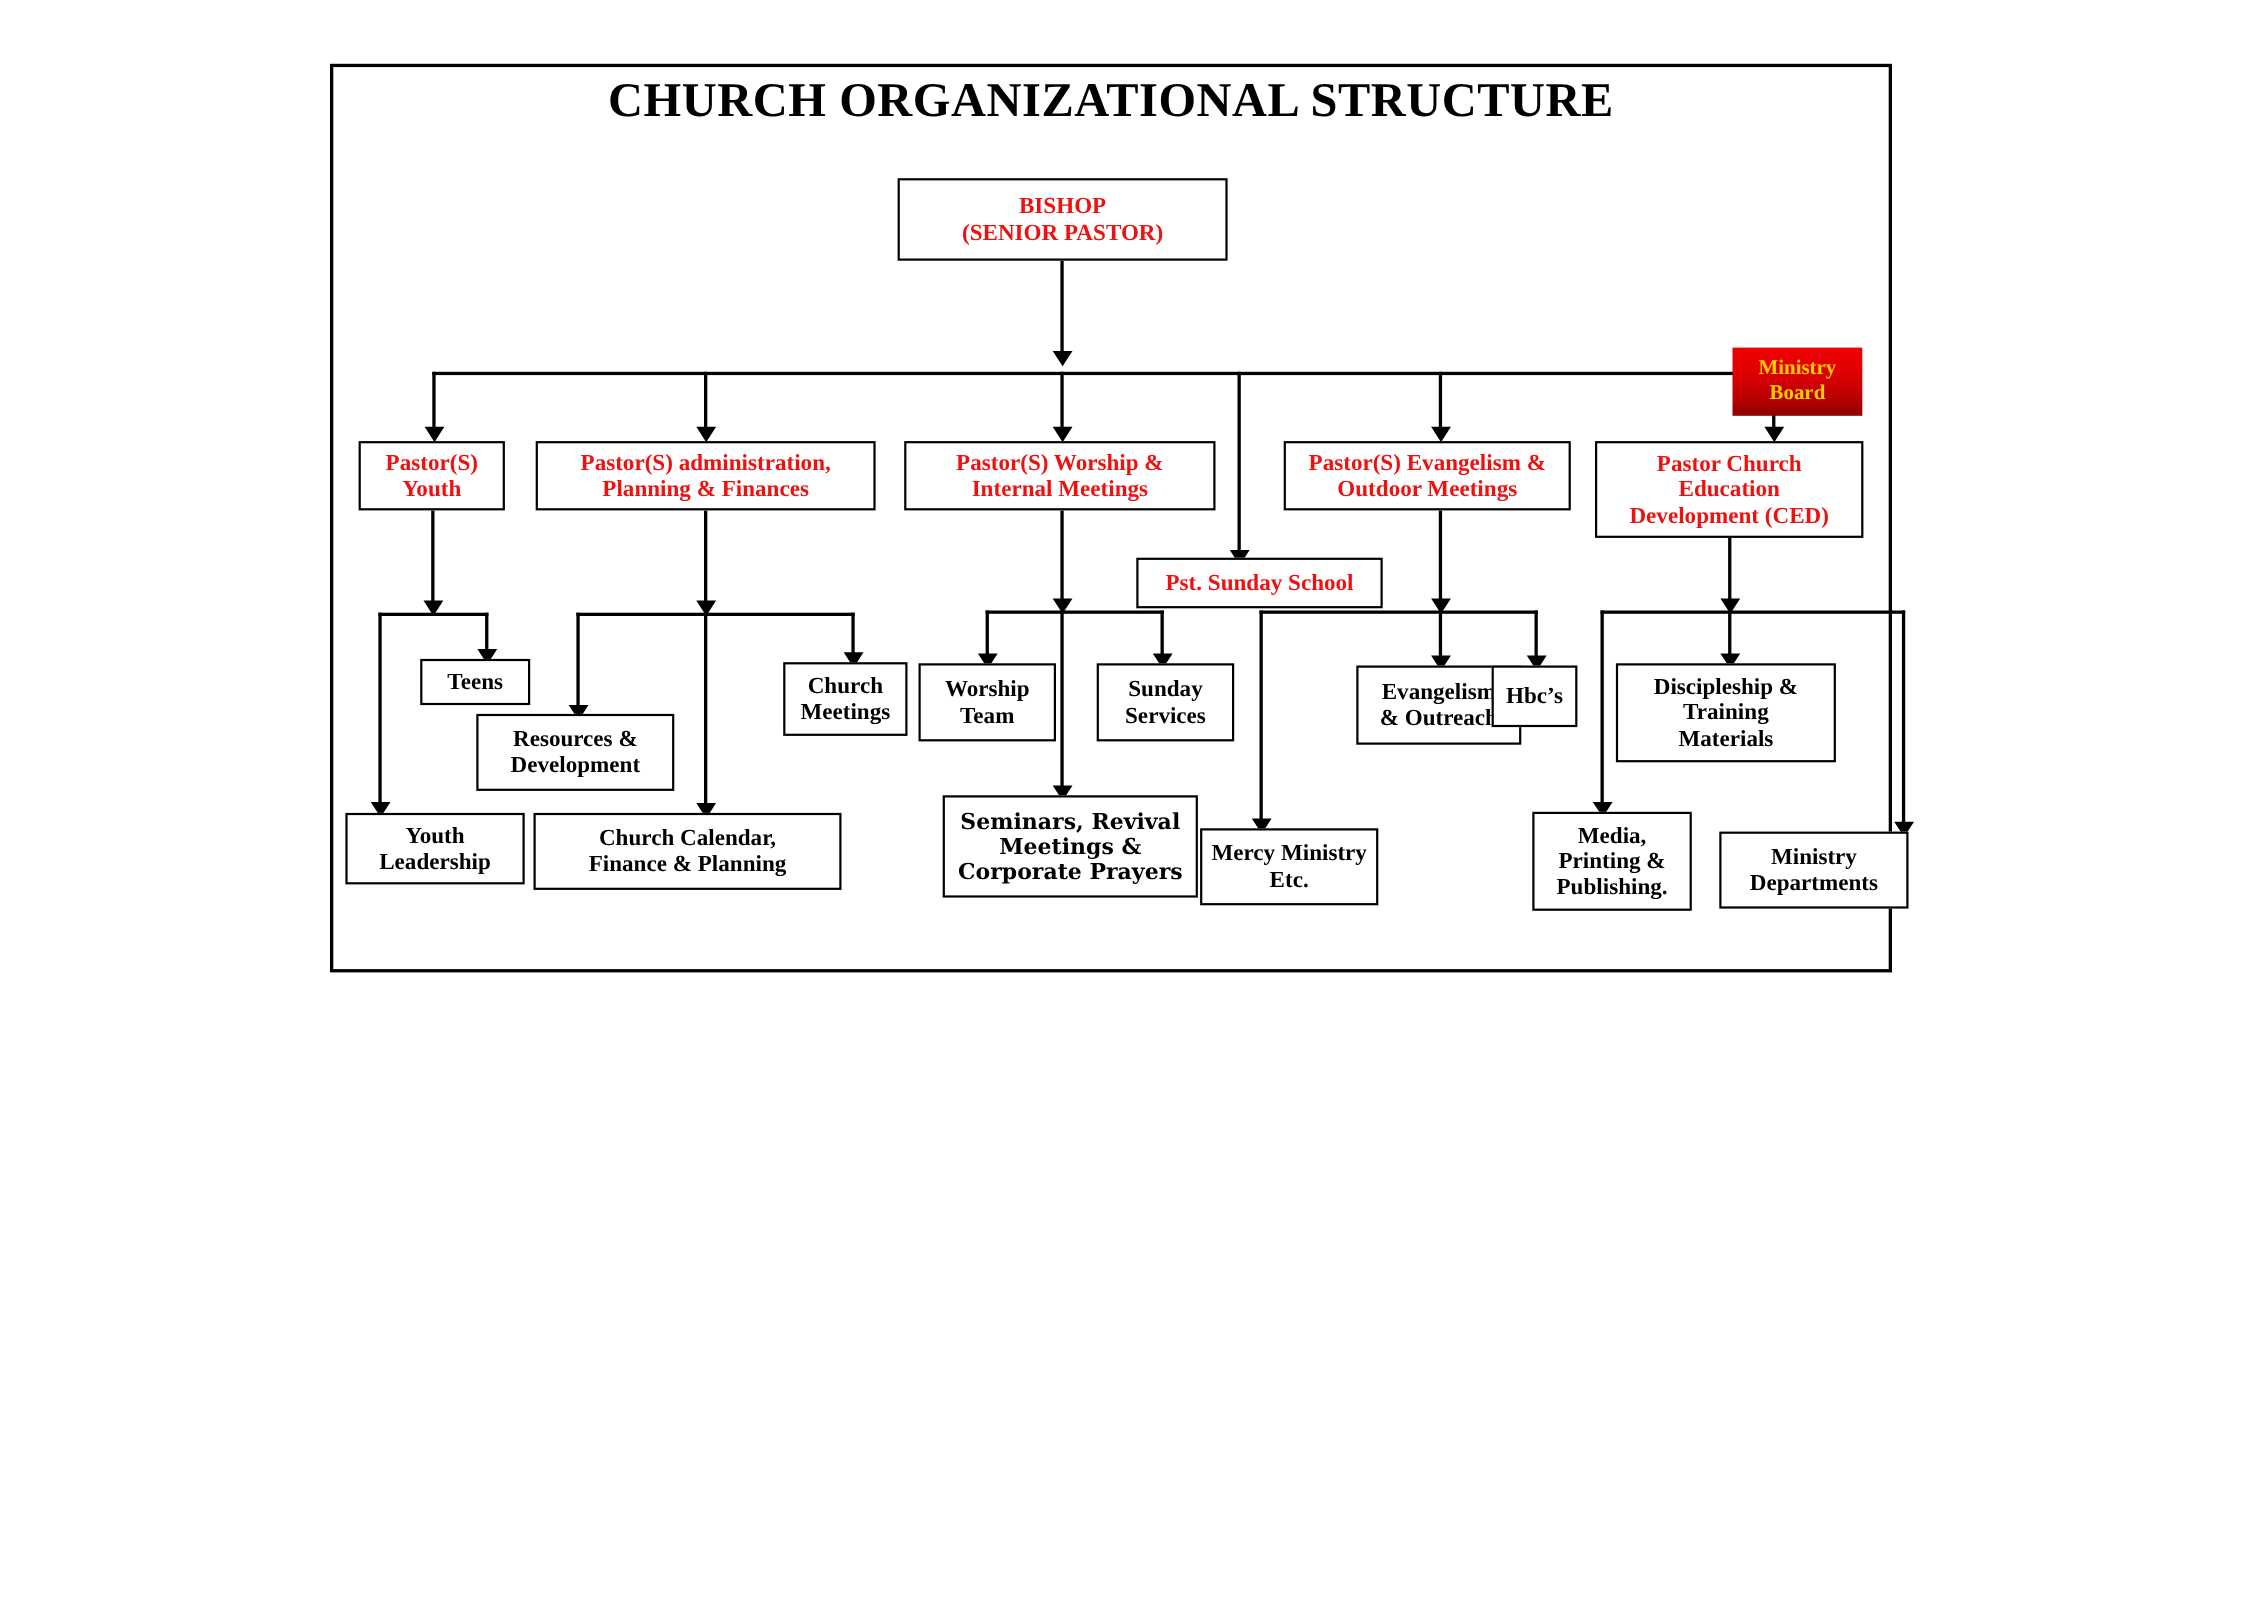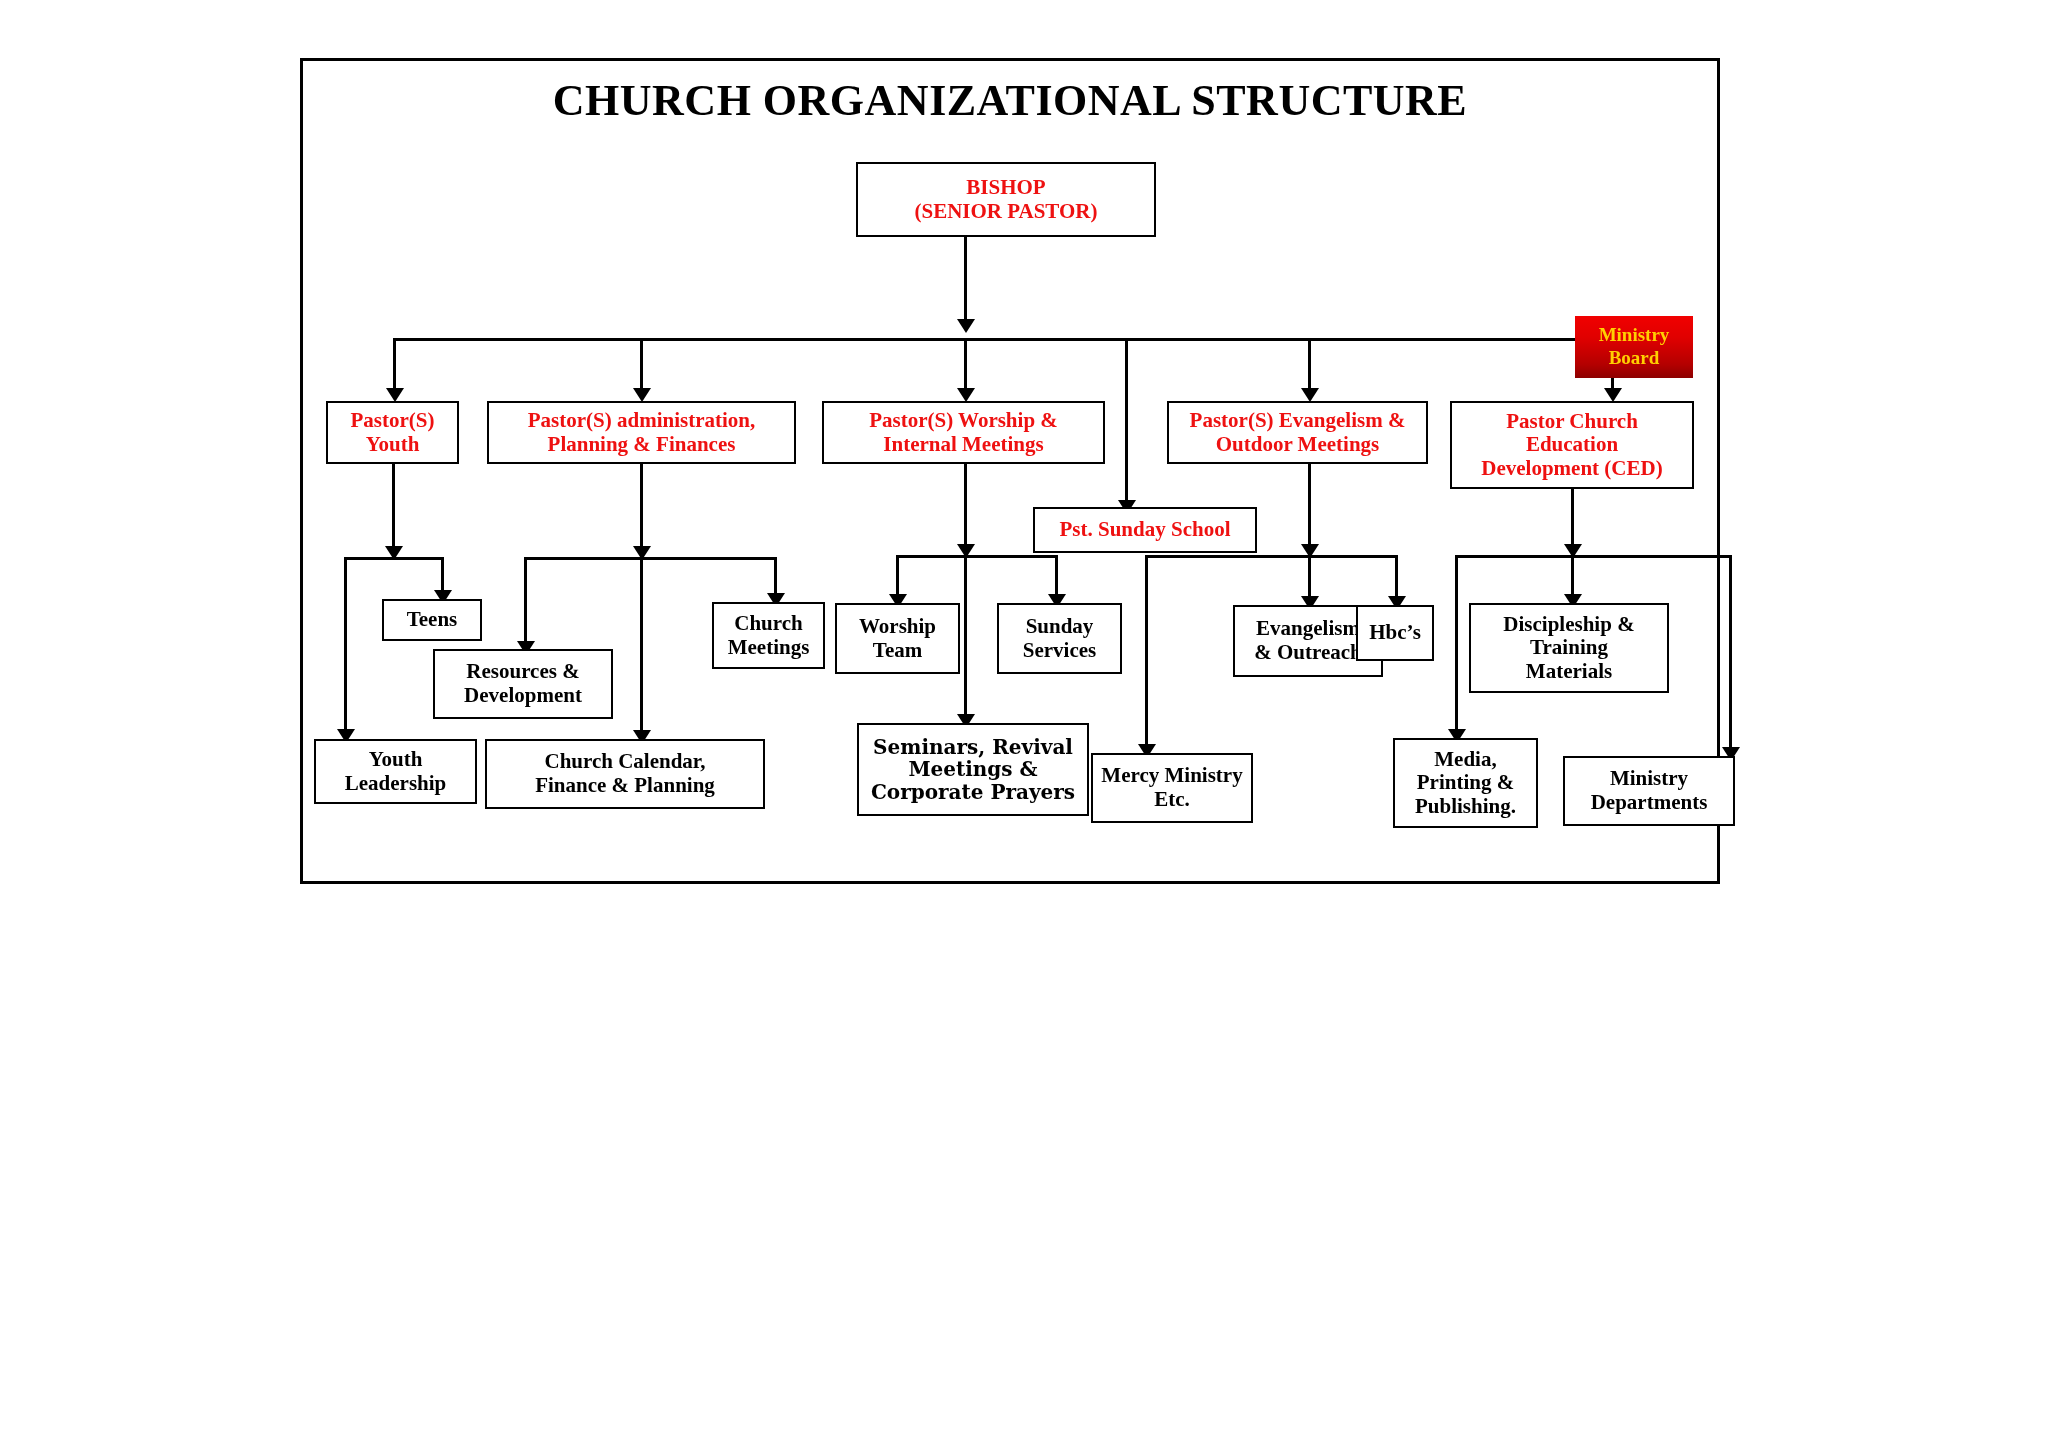--- a/index.html
+++ b/index.html
@@ -30,21 +30,21 @@
     height: 826px;
     border: 3px solid #000000;
     background: #ffffff;
     box-sizing: border-box;
   }
 
   
   #chart-title {
     position: absolute;
     left: 0;
-    top: 14px;
+    top: 4px;
     width: 100%;
     text-align: center;
     font-family: "Liberation Serif", serif;
     font-weight: bold;
     font-size: 44px;
     letter-spacing: 0.5px;
     color: #000000;
     white-space: nowrap;
   }
 
@@ -154,21 +154,21 @@
   <div id="chart-frame">
 
     <div id="chart-title">CHURCH ORGANIZATIONAL STRUCTURE</div>
 
 
     <div id="pastoral-board-box" style="left:1272px; top:255px; width:118px; height:62px;">
       <span class="line">Ministry</span>
       <span class="line">Board</span>
     </div>
 
-    <div class="node red" style="left:513px; top:101px; width:300px; height:75px; flex-direction:column;margin-left:40px;">
+    <div class="node red" style="left:513px; top:101px; width:300px; height:75px; flex-direction:column;">
       <span class="txt">BISHOP</span>
       <span class="txt">(SENIOR PASTOR)</span>
     </div>
 
     <div class="vline" style="left:661px; top:176px; height:90px;"></div>
     <div class="arrowhead" style="left:654px; top:258px;"></div>
 
     <div class="hline" style="left:90px; top:277px; width:1221px;"></div>
 
     <div class="vline" style="left:90px;  top:277px; height:58px;"></div>

